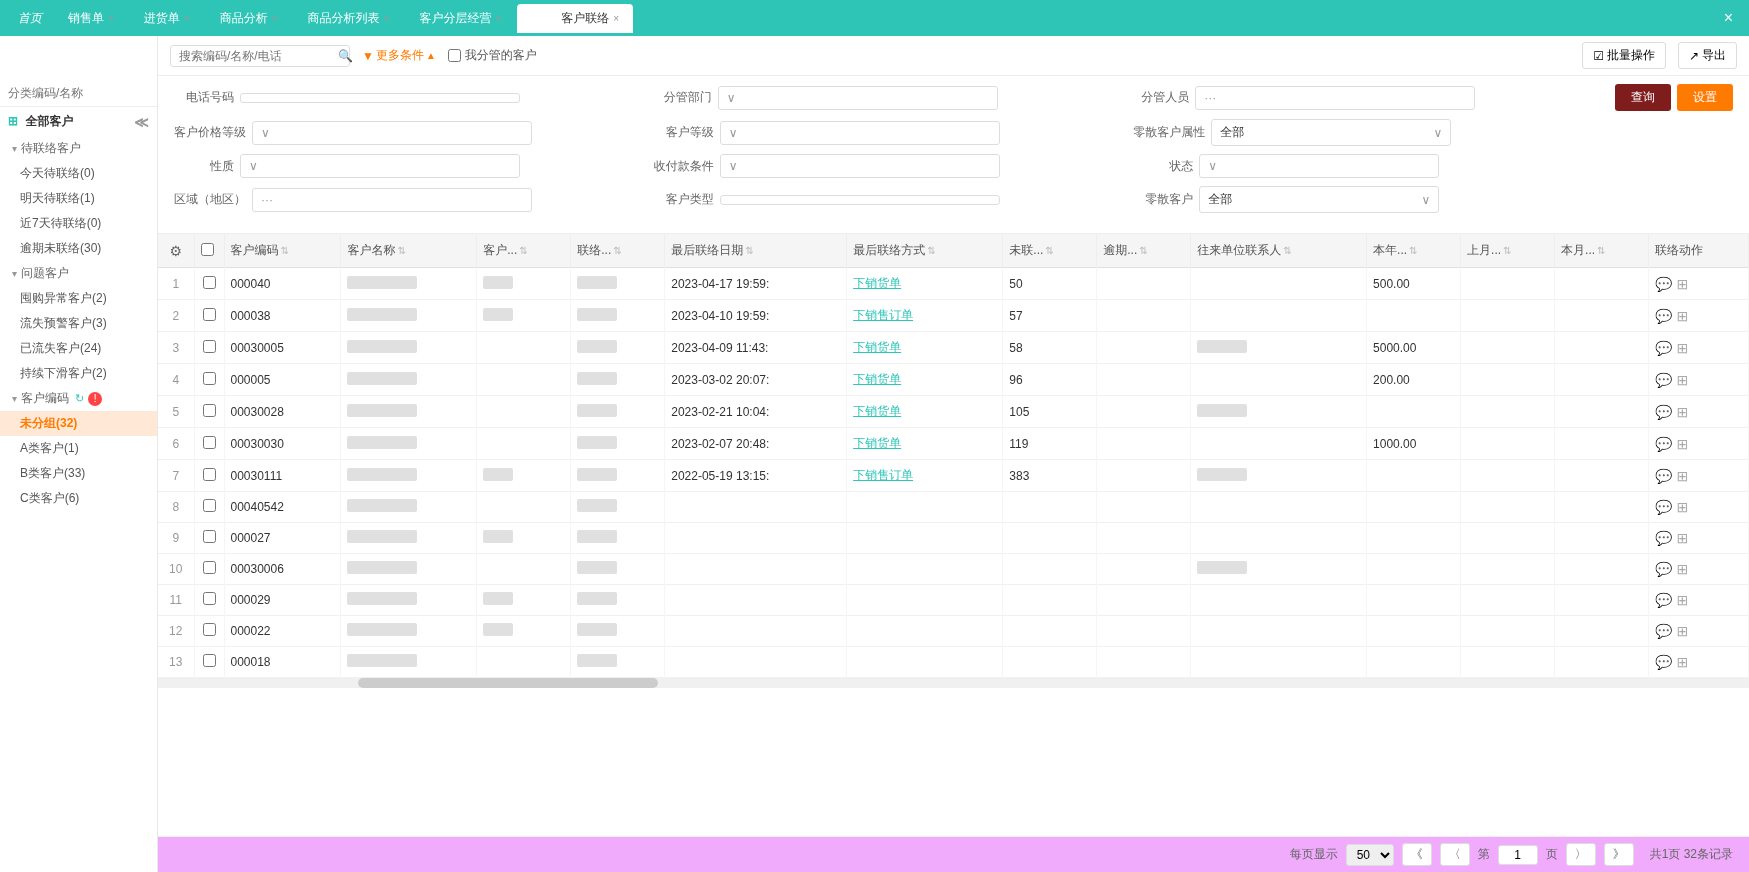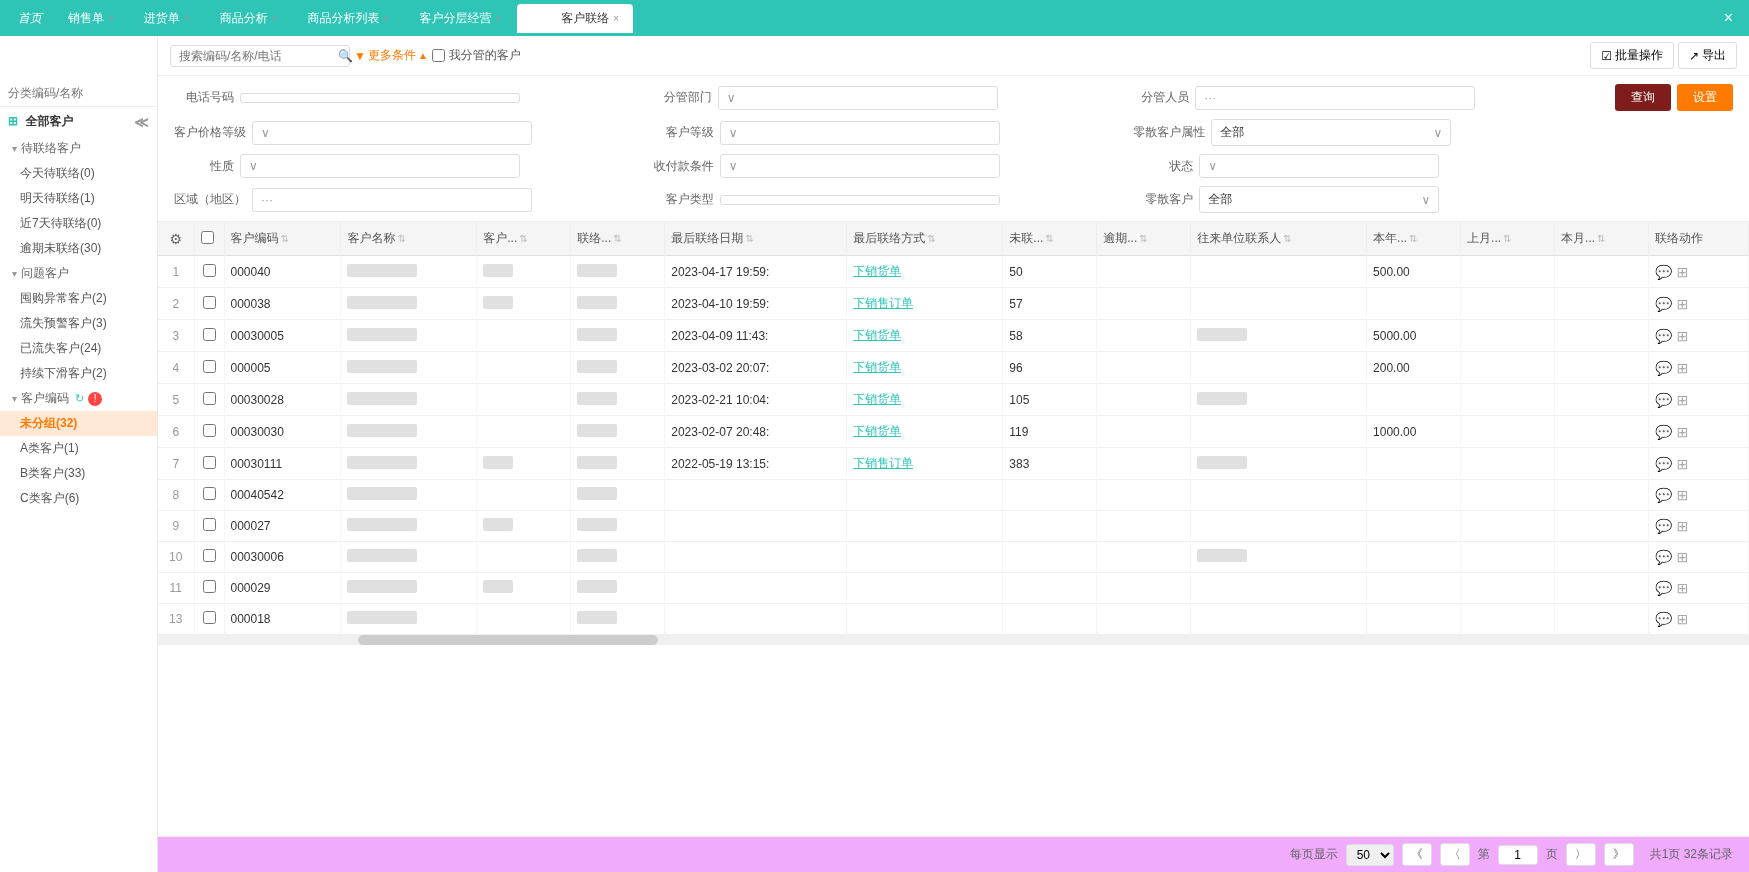--- a/index.html
+++ b/index.html
@@ -98,21 +98,21 @@
       overflow: hidden;
     }
 
     
     .filter-bar {
       background: #fff;
       border-bottom: 1px solid #eee;
       padding: 6px 12px;
       display: flex;
       align-items: center;
-      gap: 4px;
+      gap: 12px;
     }
     .filter-search {
       display: flex;
       align-items: center;
       border: 1px solid #ddd;
       border-radius: 3px;
       padding: 3px 8px;
       gap: 4px;
       width: 180px;
     }
@@ -128,21 +128,21 @@
       background: #fff;
       border-bottom: 1px solid #eee;
       padding: 8px 16px;
     }
     .filter-row {
       display: flex;
       align-items: center;
       margin-bottom: 8px;
       gap: 8px;
     }
-    .filter-row:last-child { margin-bottom: 0; }
+    .filter-row:last-child { margin-bottom: 12px; }
     .filter-field {
       display: flex;
       align-items: center;
       flex: 1;
       gap: 6px;
     }
     .filter-field label { color: #666; white-space: nowrap; min-width: 60px; text-align: right; }
     .filter-input {
       flex: 1;
       border: 1px solid #ddd;
@@ -748,20 +748,42 @@
     <td></td>
     <td></td>
     <td>
       <div class="action-icons">
         <span class="action-icon" title="消息">💬</span>
         <span class="action-icon" title="操作">⊞</span>
       </div>
     </td>
   </tr>
             <tr>
+    <td class="td-index">12</td>
+    <td class="td-check"><input type="checkbox" style=""></td>
+    <td>000022</td>
+    <td><span style="display:inline-block;width:70px;height:13px;background:#e0e0e0;border-radius:2px;"></span></td>
+    <td><span style="display:inline-block;width:30px;height:13px;background:#e0e0e0;border-radius:2px;"></span></td>
+    <td><span style="display:inline-block;width:40px;height:13px;background:#e0e0e0;border-radius:2px;"></span></td>
+    <td></td>
+    <td></td>
+    <td></td>
+    <td></td>
+    <td></td>
+    <td></td>
+    <td></td>
+    <td></td>
+    <td>
+      <div class="action-icons">
+        <span class="action-icon" title="消息">💬</span>
+        <span class="action-icon" title="操作">⊞</span>
+      </div>
+    </td>
+  </tr>
+            <tr>
     <td class="td-index">13</td>
     <td class="td-check"><input type="checkbox" style=""></td>
     <td>000018</td>
     <td><span style="display:inline-block;width:70px;height:13px;background:#e0e0e0;border-radius:2px;"></span></td>
     <td></td>
     <td><span style="display:inline-block;width:40px;height:13px;background:#e0e0e0;border-radius:2px;"></span></td>
     <td></td>
     <td></td>
     <td></td>
     <td></td>

